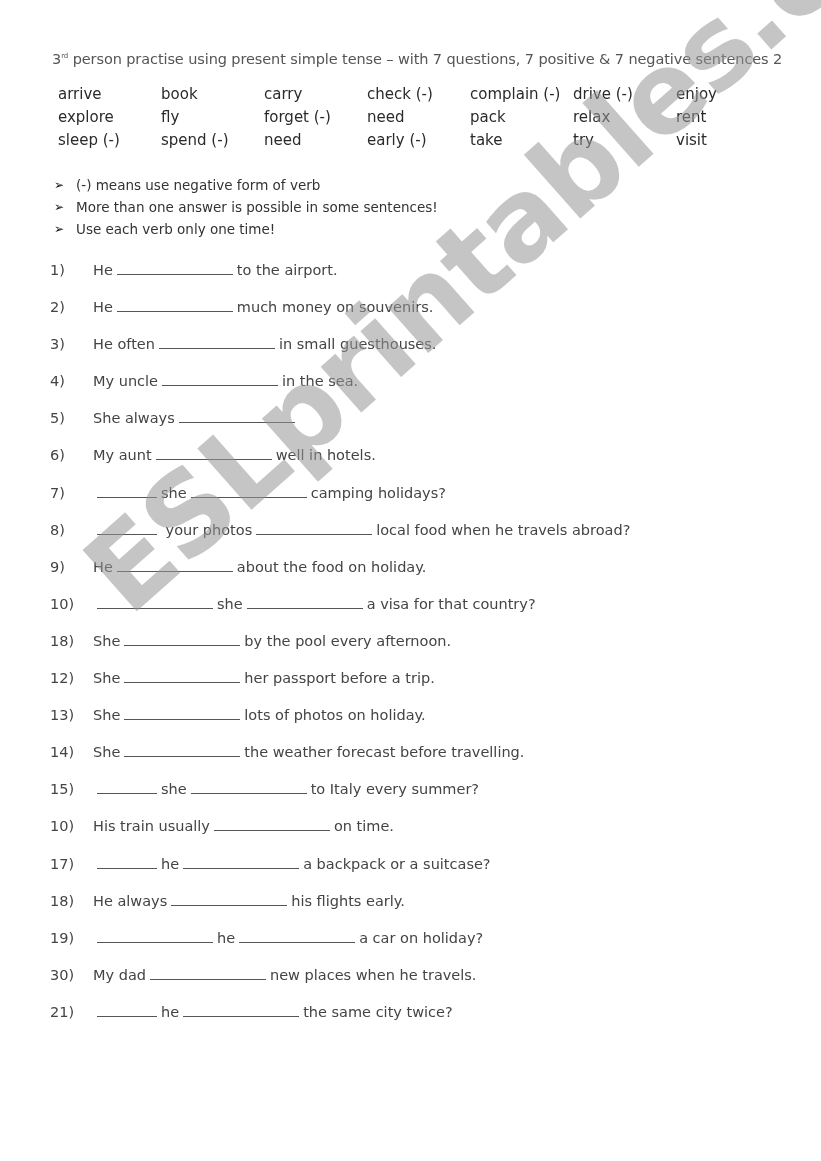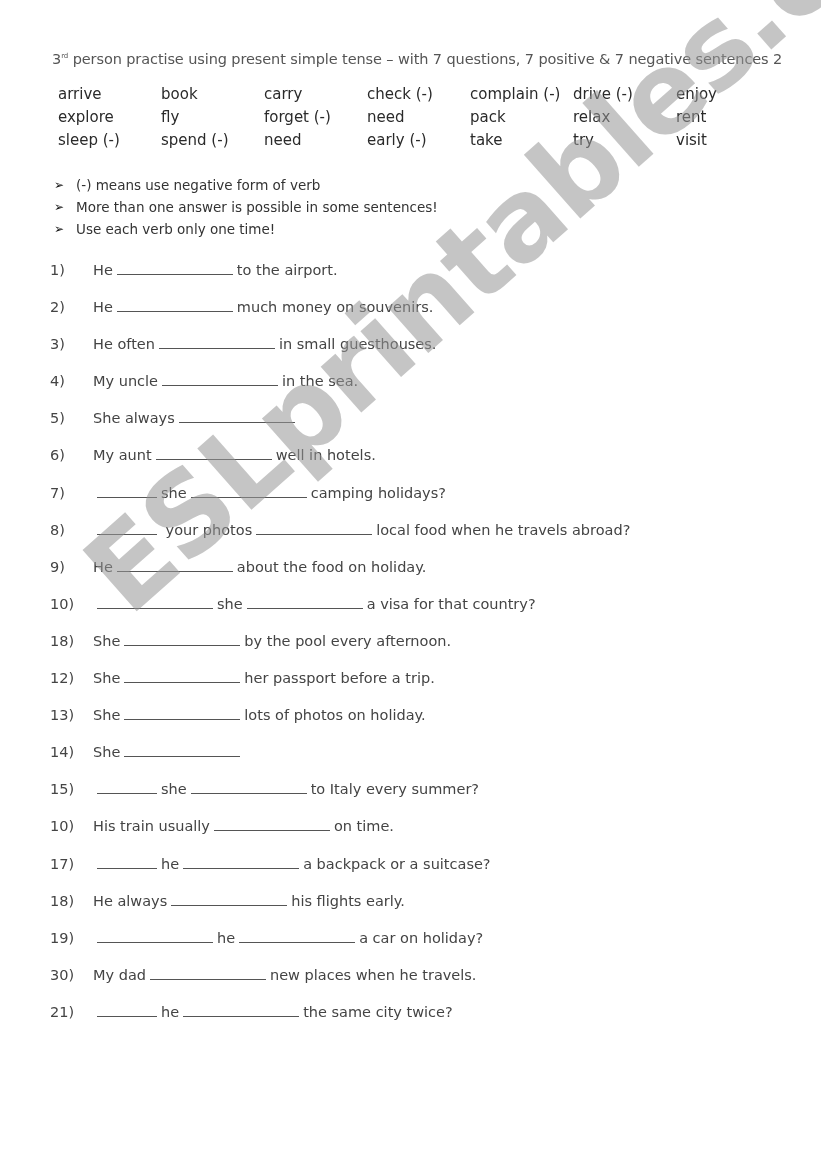--- a/index.html
+++ b/index.html
@@ -88,21 +88,21 @@
       <div class="q"><span class="num">4)</span><span>My uncle</span><span class="blank long"></span><span>in the sea.</span></div>
       <div class="q"><span class="num">5)</span><span>She always</span><span class="blank long"></span></div>
       <div class="q"><span class="num">6)</span><span>My aunt</span><span class="blank long"></span><span>well in hotels.</span></div>
       <div class="q"><span class="num">7)</span><span class="blank short"></span><span>she</span><span class="blank long"></span><span>camping holidays?</span></div>
       <div class="q"><span class="num">8)</span><span class="blank short"></span><span> your photos</span><span class="blank long"></span><span>local food when he travels abroad?</span></div>
       <div class="q"><span class="num">9)</span><span>He</span><span class="blank long"></span><span>about the food on holiday.</span></div>
       <div class="q"><span class="num">10)</span><span class="blank long"></span><span>she</span><span class="blank long"></span><span>a visa for that country?</span></div>
       <div class="q"><span class="num">18)</span><span>She</span><span class="blank long"></span><span>by the pool every afternoon.</span></div>
       <div class="q"><span class="num">12)</span><span>She</span><span class="blank long"></span><span>her passport before a trip.</span></div>
       <div class="q"><span class="num">13)</span><span>She</span><span class="blank long"></span><span>lots of photos on holiday.</span></div>
-      <div class="q"><span class="num">14)</span><span>She</span><span class="blank long"></span></div>
+      <div class="q"><span class="num">14)</span><span>She</span><span class="blank long"></span><span>the weather forecast before travelling.</span></div>
       <div class="q"><span class="num">15)</span><span class="blank short"></span><span>she</span><span class="blank long"></span><span>to Italy every summer?</span></div>
       <div class="q"><span class="num">10)</span><span>His train usually</span><span class="blank long"></span><span>on time.</span></div>
       <div class="q"><span class="num">17)</span><span class="blank short"></span><span>he</span><span class="blank long"></span><span>a backpack or a suitcase?</span></div>
       <div class="q"><span class="num">18)</span><span>He always</span><span class="blank long"></span><span>his flights early.</span></div>
       <div class="q"><span class="num">19)</span><span class="blank long"></span><span>he</span><span class="blank long"></span><span>a car on holiday?</span></div>
       <div class="q"><span class="num">30)</span><span>My dad</span><span class="blank long"></span><span>new places when he travels.</span></div>
       <div class="q"><span class="num">21)</span><span class="blank short"></span><span>he</span><span class="blank long"></span><span>the same city twice?</span></div>
     </div>
 
   <div class="watermark">ESLprintables.com</div>

